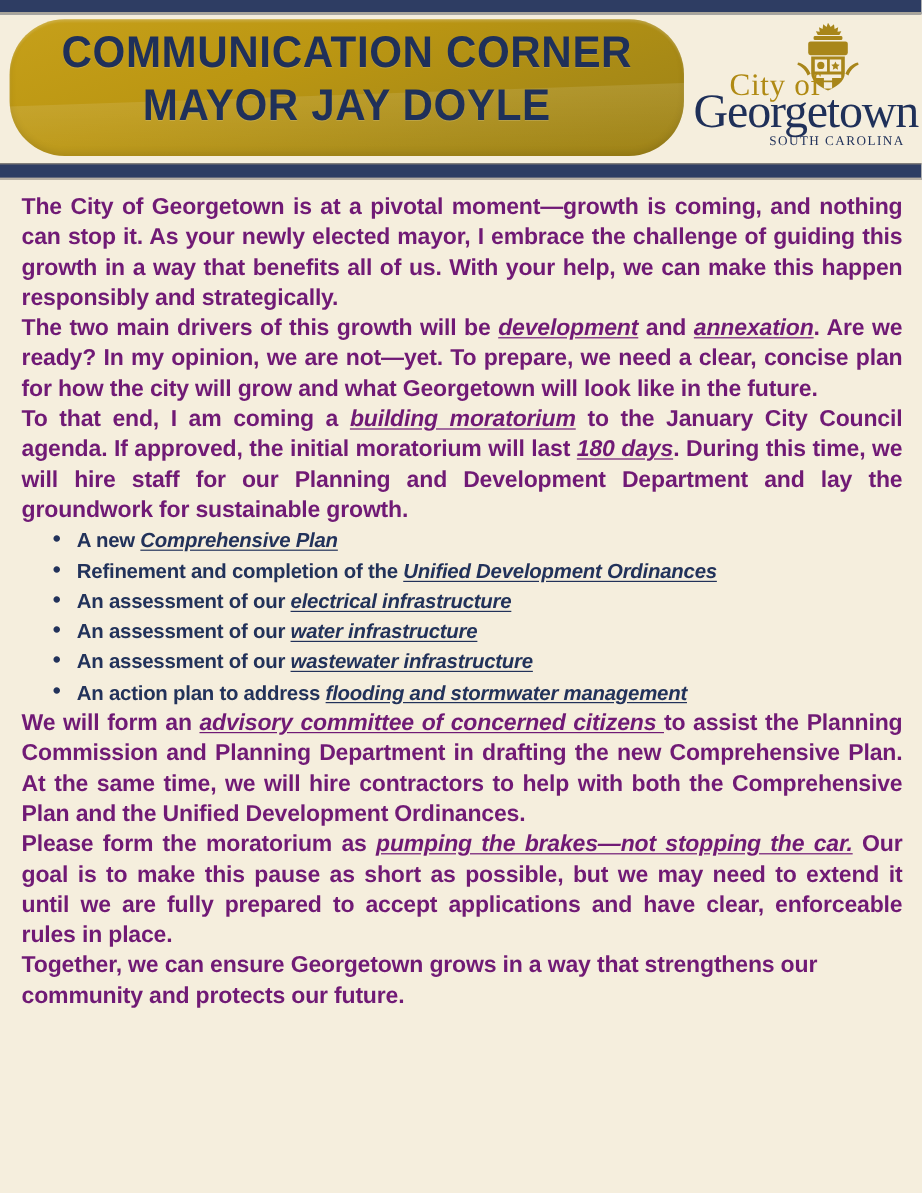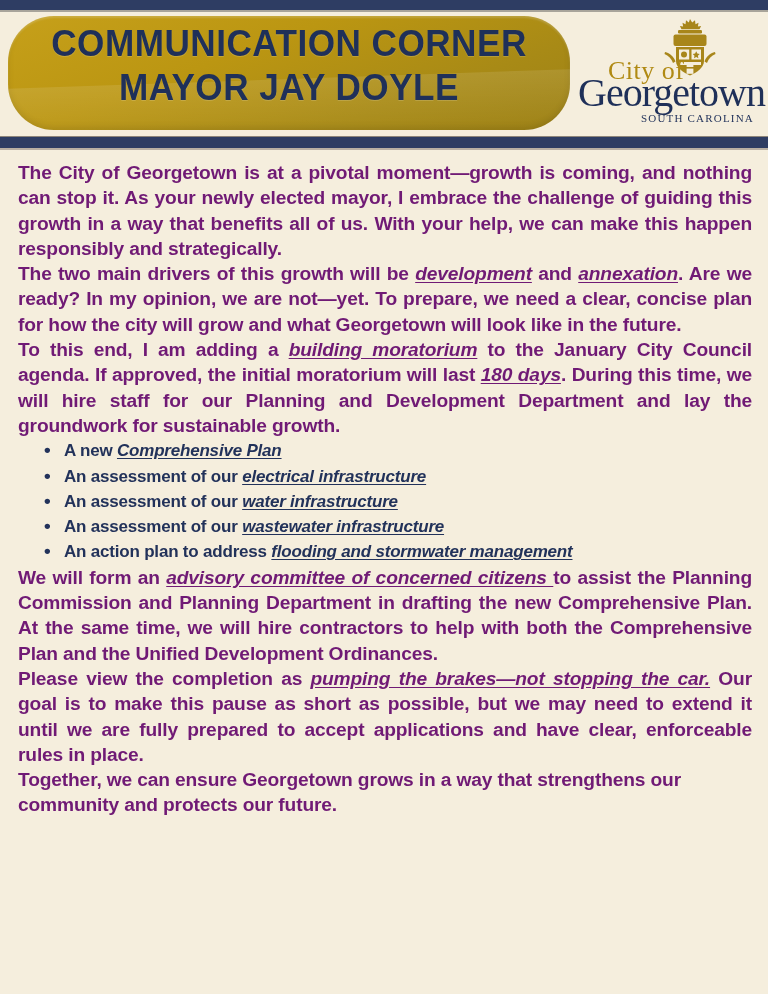--- a/index.html
+++ b/index.html
@@ -221,32 +221,33 @@
   </div>
 
   <div class="divider"></div>
 
   <div class="body-copy">
 
     <p class="para"><span>The City of Georgetown is at a pivotal moment—growth is coming, and nothing can stop it. As your newly elected mayor, I embrace the challenge of guiding this growth in a way that benefits all of us. With your help, we can make this happen responsibly and strategically.</span></p>
 
     <p class="para"><span>The two main drivers of this growth will be </span><em class="u">development</em><span> and </span><em class="u">annexation</em><span>. Are we ready? In my opinion, we are not—yet. To prepare, we need a clear, concise plan for how the city will grow and what Georgetown will look like in the future.</span></p>
 
-    <p class="para"><span>To this end, I am adding a </span><em class="u">building moratorium</em><span> to the January City Council agenda. If approved, the initial moratorium will last </span><em class="u">180 days</em><span>. During this time, we will hire staff for our Planning and Development Department and lay the groundwork for sustainable growth.</span></p>
+    <p class="para"><span>To that end, I am coming a </span><em class="u">building moratorium</em><span> to the January City Council agenda. If approved, the initial moratorium will last </span><em class="u">180 days</em><span>. During this time, we will hire staff for our Planning and Development Department and lay the groundwork for sustainable growth.</span></p>
 
 
     <ul class="bullets">
       <li><span>A new </span><em class="u">Comprehensive Plan</em></li>
+      <li class="tight"><span>Refinement and completion of the </span><em class="u">Unified Development Ordinances</em></li>
       <li><span>An assessment of our </span><em class="u">electrical infrastructure</em></li>
       <li><span>An assessment of our </span><em class="u"> water infrastructure</em></li>
       <li><span>An assessment of our </span><em class="u">wastewater infrastructure</em></li>
       <li><span>An action plan to address </span><em class="u">flooding and stormwater management</em></li>
     </ul>
 
     <p class="para"><span>We will form an </span><em class="u">advisory committee of concerned citizens </em><span>to assist the Planning Commission and Planning Department in drafting the new Comprehensive Plan. At the same time, we will hire contractors to help with both the Comprehensive Plan and the Unified Development Ordinances.</span></p>
 
-    <p class="para"><span>Please view the completion as </span><em class="u">pumping the brakes—not stopping the car.</em><span> Our goal is to make this pause as short as possible, but we may need to extend it until we are fully prepared to accept applications and have clear, enforceable rules in place.</span></p>
+    <p class="para"><span>Please form the moratorium as </span><em class="u">pumping the brakes—not stopping the car.</em><span> Our goal is to make this pause as short as possible, but we may need to extend it until we are fully prepared to accept applications and have clear, enforceable rules in place.</span></p>
 
     <p class="para last-left">Together, we can ensure Georgetown grows in a way that strengthens our community and protects our future.</p>
 
   </div>
 
 </div>
 
 </body></html>

